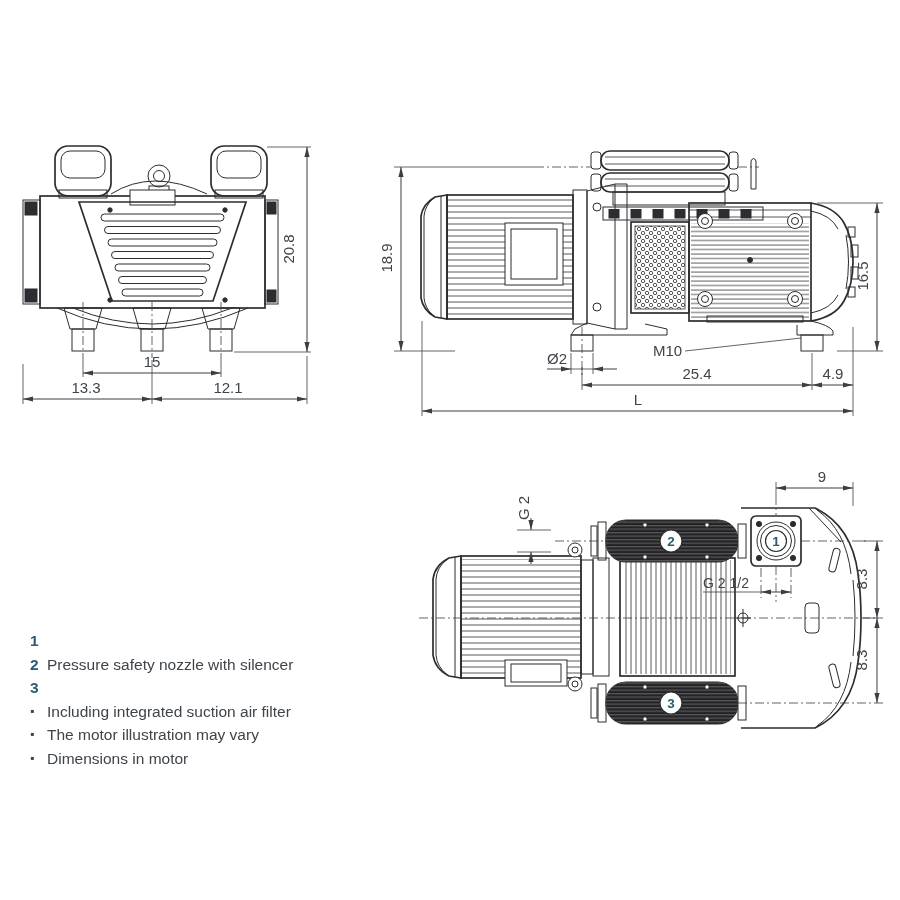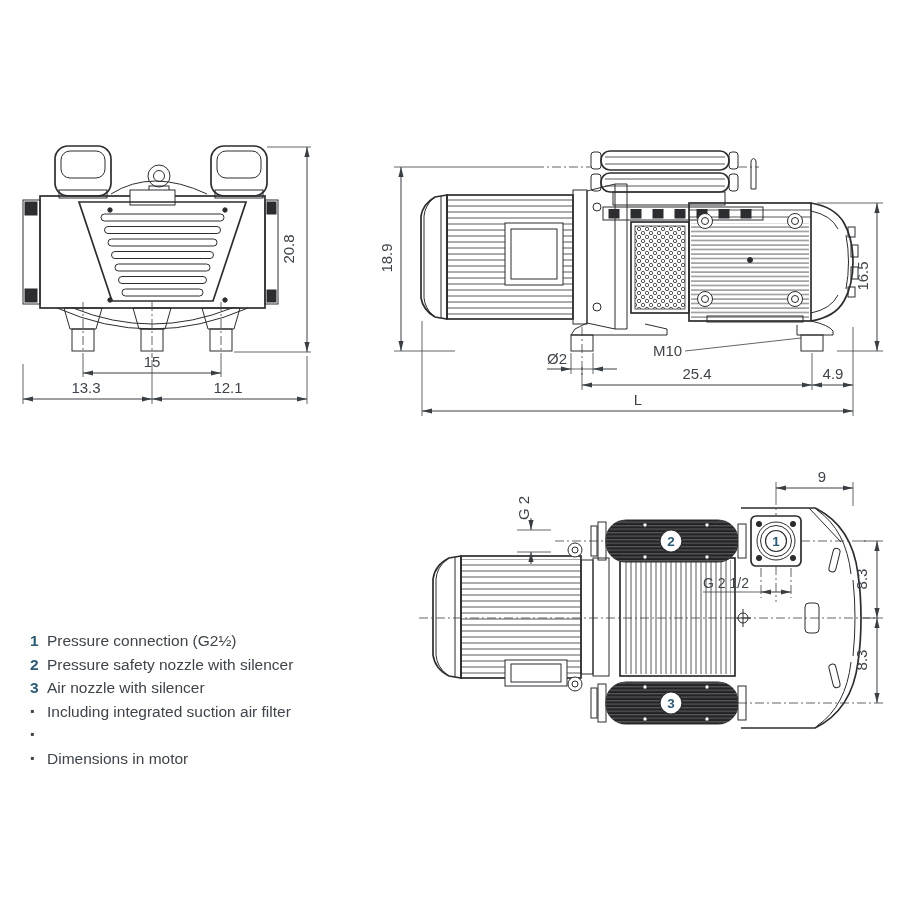--- a/index.html
+++ b/index.html
@@ -378,36 +378,35 @@
 
       <text class="bal" text-anchor="middle" x="371" y="83.5">1</text>
       <text class="bal" text-anchor="middle" x="266" y="83.5">2</text>
       <text class="bal" text-anchor="middle" x="266" y="245.5">3</text>
     </g>
   </svg>
 
   <div class="legend">
     <div class="row">
       <span class="mk">1</span>
-      <span class="tx">Pressure connection (G2½)</span>
     </div>
     <div class="row">
       <span class="mk">2</span>
       <span class="tx">Pressure safety nozzle with silencer</span>
     </div>
     <div class="row">
       <span class="mk">3</span>
-      <span class="tx">Air nozzle with silencer</span>
     </div>
     <div class="row">
       <span class="mk dot">▪</span>
       <span class="tx">Including integrated suction air filter</span>
     </div>
     <div class="row">
       <span class="mk dot">▪</span>
+      <span class="tx">The motor illustration may vary</span>
     </div>
     <div class="row">
       <span class="mk dot">▪</span>
       <span class="tx">Dimensions in motor</span>
     </div>
   </div>
 
 </div>
 
 </body></html>

